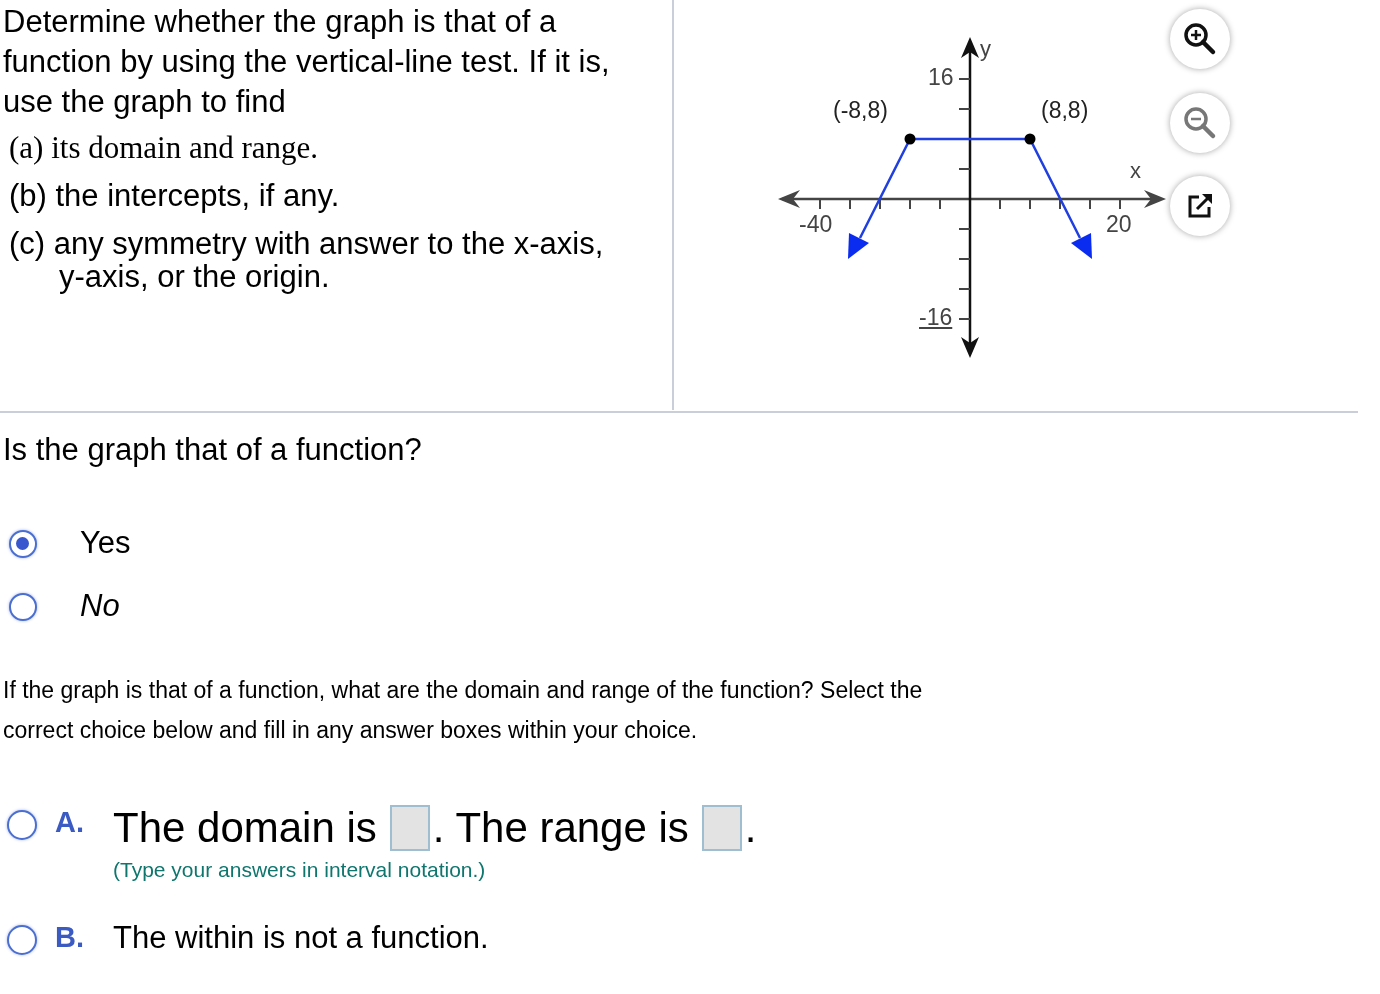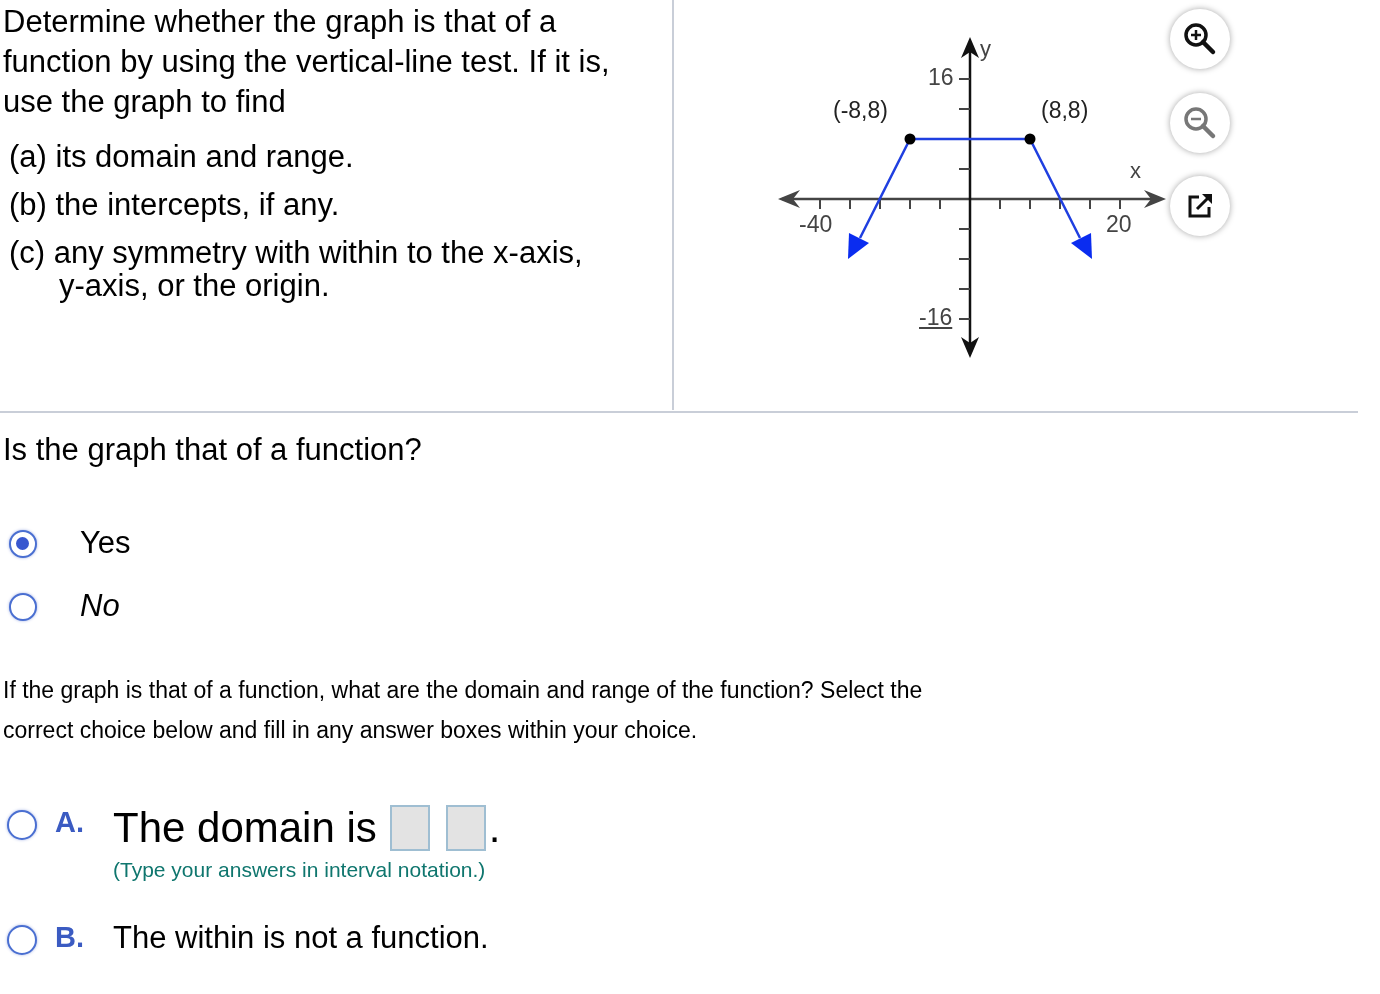--- a/index.html
+++ b/index.html
@@ -20,23 +20,23 @@
   .hint{color:#0f766e;font-size:21px;}
   .tool-btn{width:60px;height:60px;border-radius:50%;background:#fff;box-shadow:0 0 6px rgba(0,0,0,.35);display:flex;align-items:center;justify-content:center;}
 </style>
 </head>
 <body>
 
 <div class="abs prompt">
   <div>Determine whether the graph is that of a</div>
   <div>function by using the vertical-line test. If it is,</div>
   <div>use the graph to find</div>
-  <div class="li" style="margin-top:11px;">(a) its domain and range.</div>
+  <div class="li" style="margin-top:2px;font-family:Liberation Serif, serif;">(a) its domain and range.</div>
   <div class="li">(b) the intercepts, if any.</div>
-  <div class="li">(c) any symmetry with within to the x-axis,</div>
+  <div class="li">(c) any symmetry with answer to the x-axis,</div>
   <div class="li2">y-axis, or the origin.</div>
 </div>
 
 <div class="abs vdiv"></div>
 <div class="abs hdiv"></div>
 
 <svg class="abs" style="left:0;top:0;" width="1380" height="410">
   <defs>
     <marker id="axArrow" markerWidth="10" markerHeight="10" refX="8" refY="5" orient="auto" markerUnits="userSpaceOnUse">
       <path d="M0,0 L10,5 L0,10 L3,5 Z" fill="#333"></path>
@@ -130,20 +130,21 @@
   <div>If the graph is that of a function, what are the domain and range of the function? Select the</div>
   <div>correct choice below and fill in any answer boxes within your choice.</div>
 </div>
 
 <div class="abs radio" style="left:7px;top:810px;width:30px;height:30px;"></div>
 <div class="abs letter" style="left:55px;top:806px;">A.</div>
 <div class="abs" style="left:113px;top:803px;font-size:42px;display:flex;align-items:center;height:50px;white-space:nowrap;">
   <span>The domain is</span>
   <span style="width:10px;"></span>
   <span class="ansbox"></span>
+  <span>. The range is</span>
   <span style="width:10px;"></span>
   <span class="ansbox"></span>
   <span>.</span>
 </div>
 <div class="abs hint" style="left:113px;top:858px;">(Type your answers in interval notation.)</div>
 
 <div class="abs radio" style="left:7px;top:925px;width:30px;height:30px;"></div>
 <div class="abs letter" style="left:55px;top:921px;">B.</div>
 <div class="abs" style="left:113px;top:920px;font-size:31px;">The within is not a function.</div>
 

